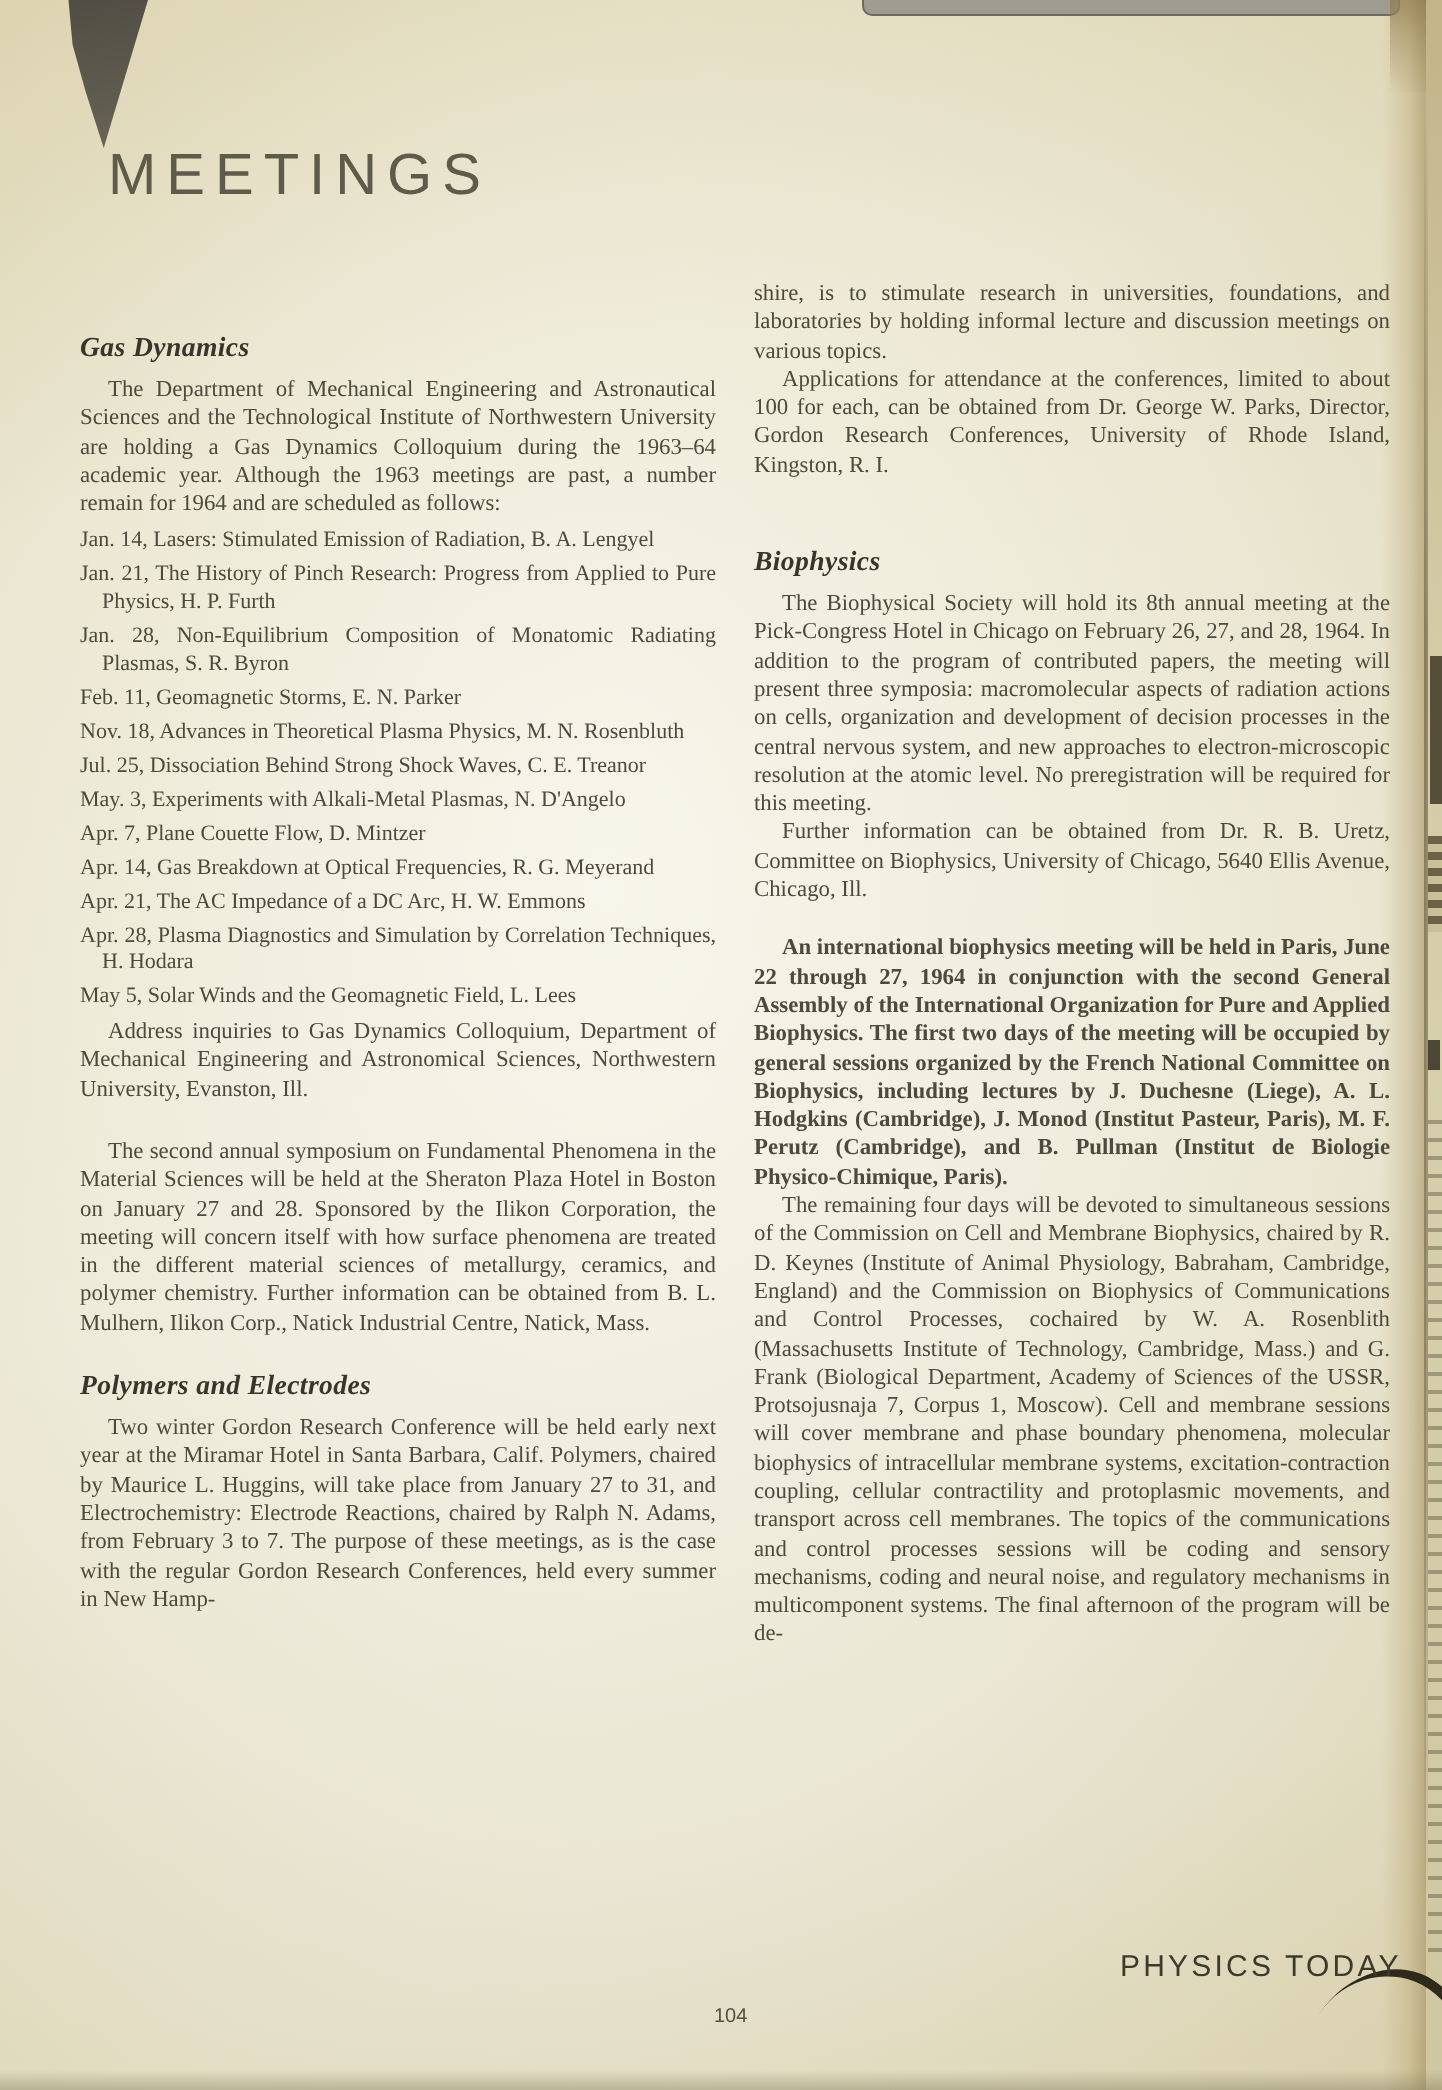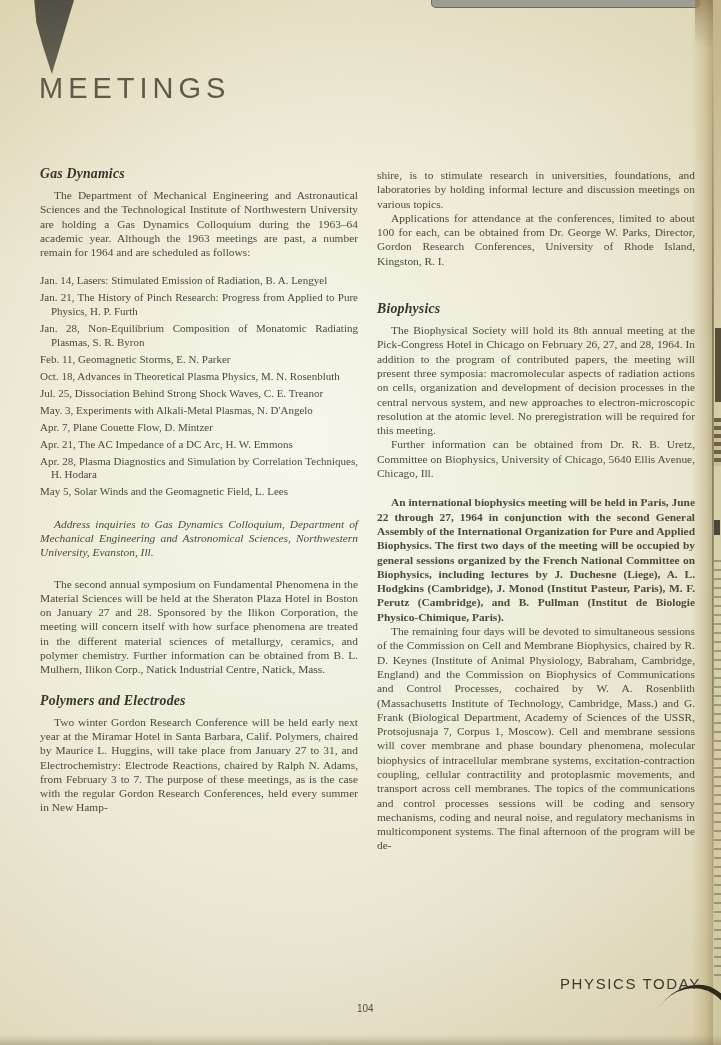--- a/index.html
+++ b/index.html
@@ -62,52 +62,52 @@
     border-radius:55% 45% 0 0 / 90% 60% 0 0;
     transform:rotate(34deg);
   }
   .bottom-shade {
     position:absolute; left:0; bottom:0; width:100%; height:10px;
     background:linear-gradient(to top, rgba(118,112,80,0.38), rgba(118,112,80,0));
   }
 
   
   .page-title {
-    position:absolute; left:39px; top:72px;
+    position:absolute; left:54px; top:72px;
     font-family:"Liberation Sans", sans-serif;
     font-size:29px; font-weight:400;
     letter-spacing:5px;
     color:#5f5b4a;
   }
 
   
   .col { position:absolute; width:318px; }
   .col-left  { left:40px;  top:150px; }
-  .col-right { left:377px; top:168px; }
+  .col-right { left:377px; top:140px; }
 
   .section-heading {
     font-family:"Liberation Serif", serif;
     font-style:italic; font-weight:bold;
     font-size:13.8px; color:#38362a;
     margin:16px 0 6px 0; letter-spacing:0.2px;
   }
   .body-text {
     font-size:11.4px; line-height:14.3px;
     color:#4c4a3d; text-align:justify;
     margin:0;
   }
   .indent { text-indent:14px; }
-  .schedule { margin-top:15px; }
+  .schedule { margin-top:5px; }
   .schedule-item {
     font-size:11px; line-height:13.6px;
     color:#4c4a3d; text-align:justify;
     padding-left:11px; text-indent:-11px;
     margin-bottom:3.4px;
   }
-  .mt-sm { margin-top:18px;font-style:italic; }
+  .mt-sm { margin-top:3px; }
   .mt-md { margin-top:15px;font-weight:bold; }
   .sec-material { margin-top:17px; }
   .sec-polymers { margin-top:14px; }
   .sec-biophysics { margin-top:33px; }
 
   
   .page-number {
     position:absolute; left:357px; top:979px;
     font-family:"Liberation Sans", sans-serif;
     font-size:10px; color:#53503f;margin-top:24px;
@@ -142,24 +142,25 @@
   <div class="col col-left">
 
     <div class="section">
       <h2 class="section-heading">Gas Dynamics</h2>
       <p class="body-text indent">The Department of Mechanical Engineering and Astronautical Sciences and the Technological Institute of Northwestern University are holding a Gas Dynamics Colloquium during the 1963–64 academic year. Although the 1963 meetings are past, a number remain for 1964 and are scheduled as follows:</p>
       <div class="schedule">
         <div class="schedule-item">Jan. 14, Lasers: Stimulated Emission of Radiation, B. A. Lengyel</div>
         <div class="schedule-item">Jan. 21, The History of Pinch Research: Progress from Applied to Pure Physics, H. P. Furth</div>
         <div class="schedule-item">Jan. 28, Non-Equilibrium Composition of Monatomic Radiating Plasmas, S. R. Byron</div>
         <div class="schedule-item">Feb. 11, Geomagnetic Storms, E. N. Parker</div>
-        <div class="schedule-item">Oct. 18, Advances in Theoretical Plasma Physics, M. N. Rosenbluth</div>
+        <div class="schedule-item">Nov. 18, Advances in Theoretical Plasma Physics, M. N. Rosenbluth</div>
         <div class="schedule-item">Jul. 25, Dissociation Behind Strong Shock Waves, C. E. Treanor</div>
         <div class="schedule-item">May. 3, Experiments with Alkali-Metal Plasmas, N. D'Angelo</div>
         <div class="schedule-item">Apr. 7, Plane Couette Flow, D. Mintzer</div>
+        <div class="schedule-item">Apr. 14, Gas Breakdown at Optical Frequencies, R. G. Meyerand</div>
         <div class="schedule-item">Apr. 21, The AC Impedance of a DC Arc, H. W. Emmons</div>
         <div class="schedule-item">Apr. 28, Plasma Diagnostics and Simulation by Correlation Techniques, H. Hodara</div>
         <div class="schedule-item">May 5, Solar Winds and the Geomagnetic Field, L. Lees</div>
       </div>
       <p class="body-text indent mt-sm">Address inquiries to Gas Dynamics Colloquium, Department of Mechanical Engineering and Astronomical Sciences, Northwestern University, Evanston, Ill.</p>
     </div>
 
     <div class="section sec-material">
       <p class="body-text indent">The second annual symposium on Fundamental Phenomena in the Material Sciences will be held at the Sheraton Plaza Hotel in Boston on January 27 and 28. Sponsored by the Ilikon Corporation, the meeting will concern itself with how surface phenomena are treated in the different material sciences of metallurgy, ceramics, and polymer chemistry. Further information can be obtained from B. L. Mulhern, Ilikon Corp., Natick Industrial Centre, Natick, Mass.</p>
     </div>

